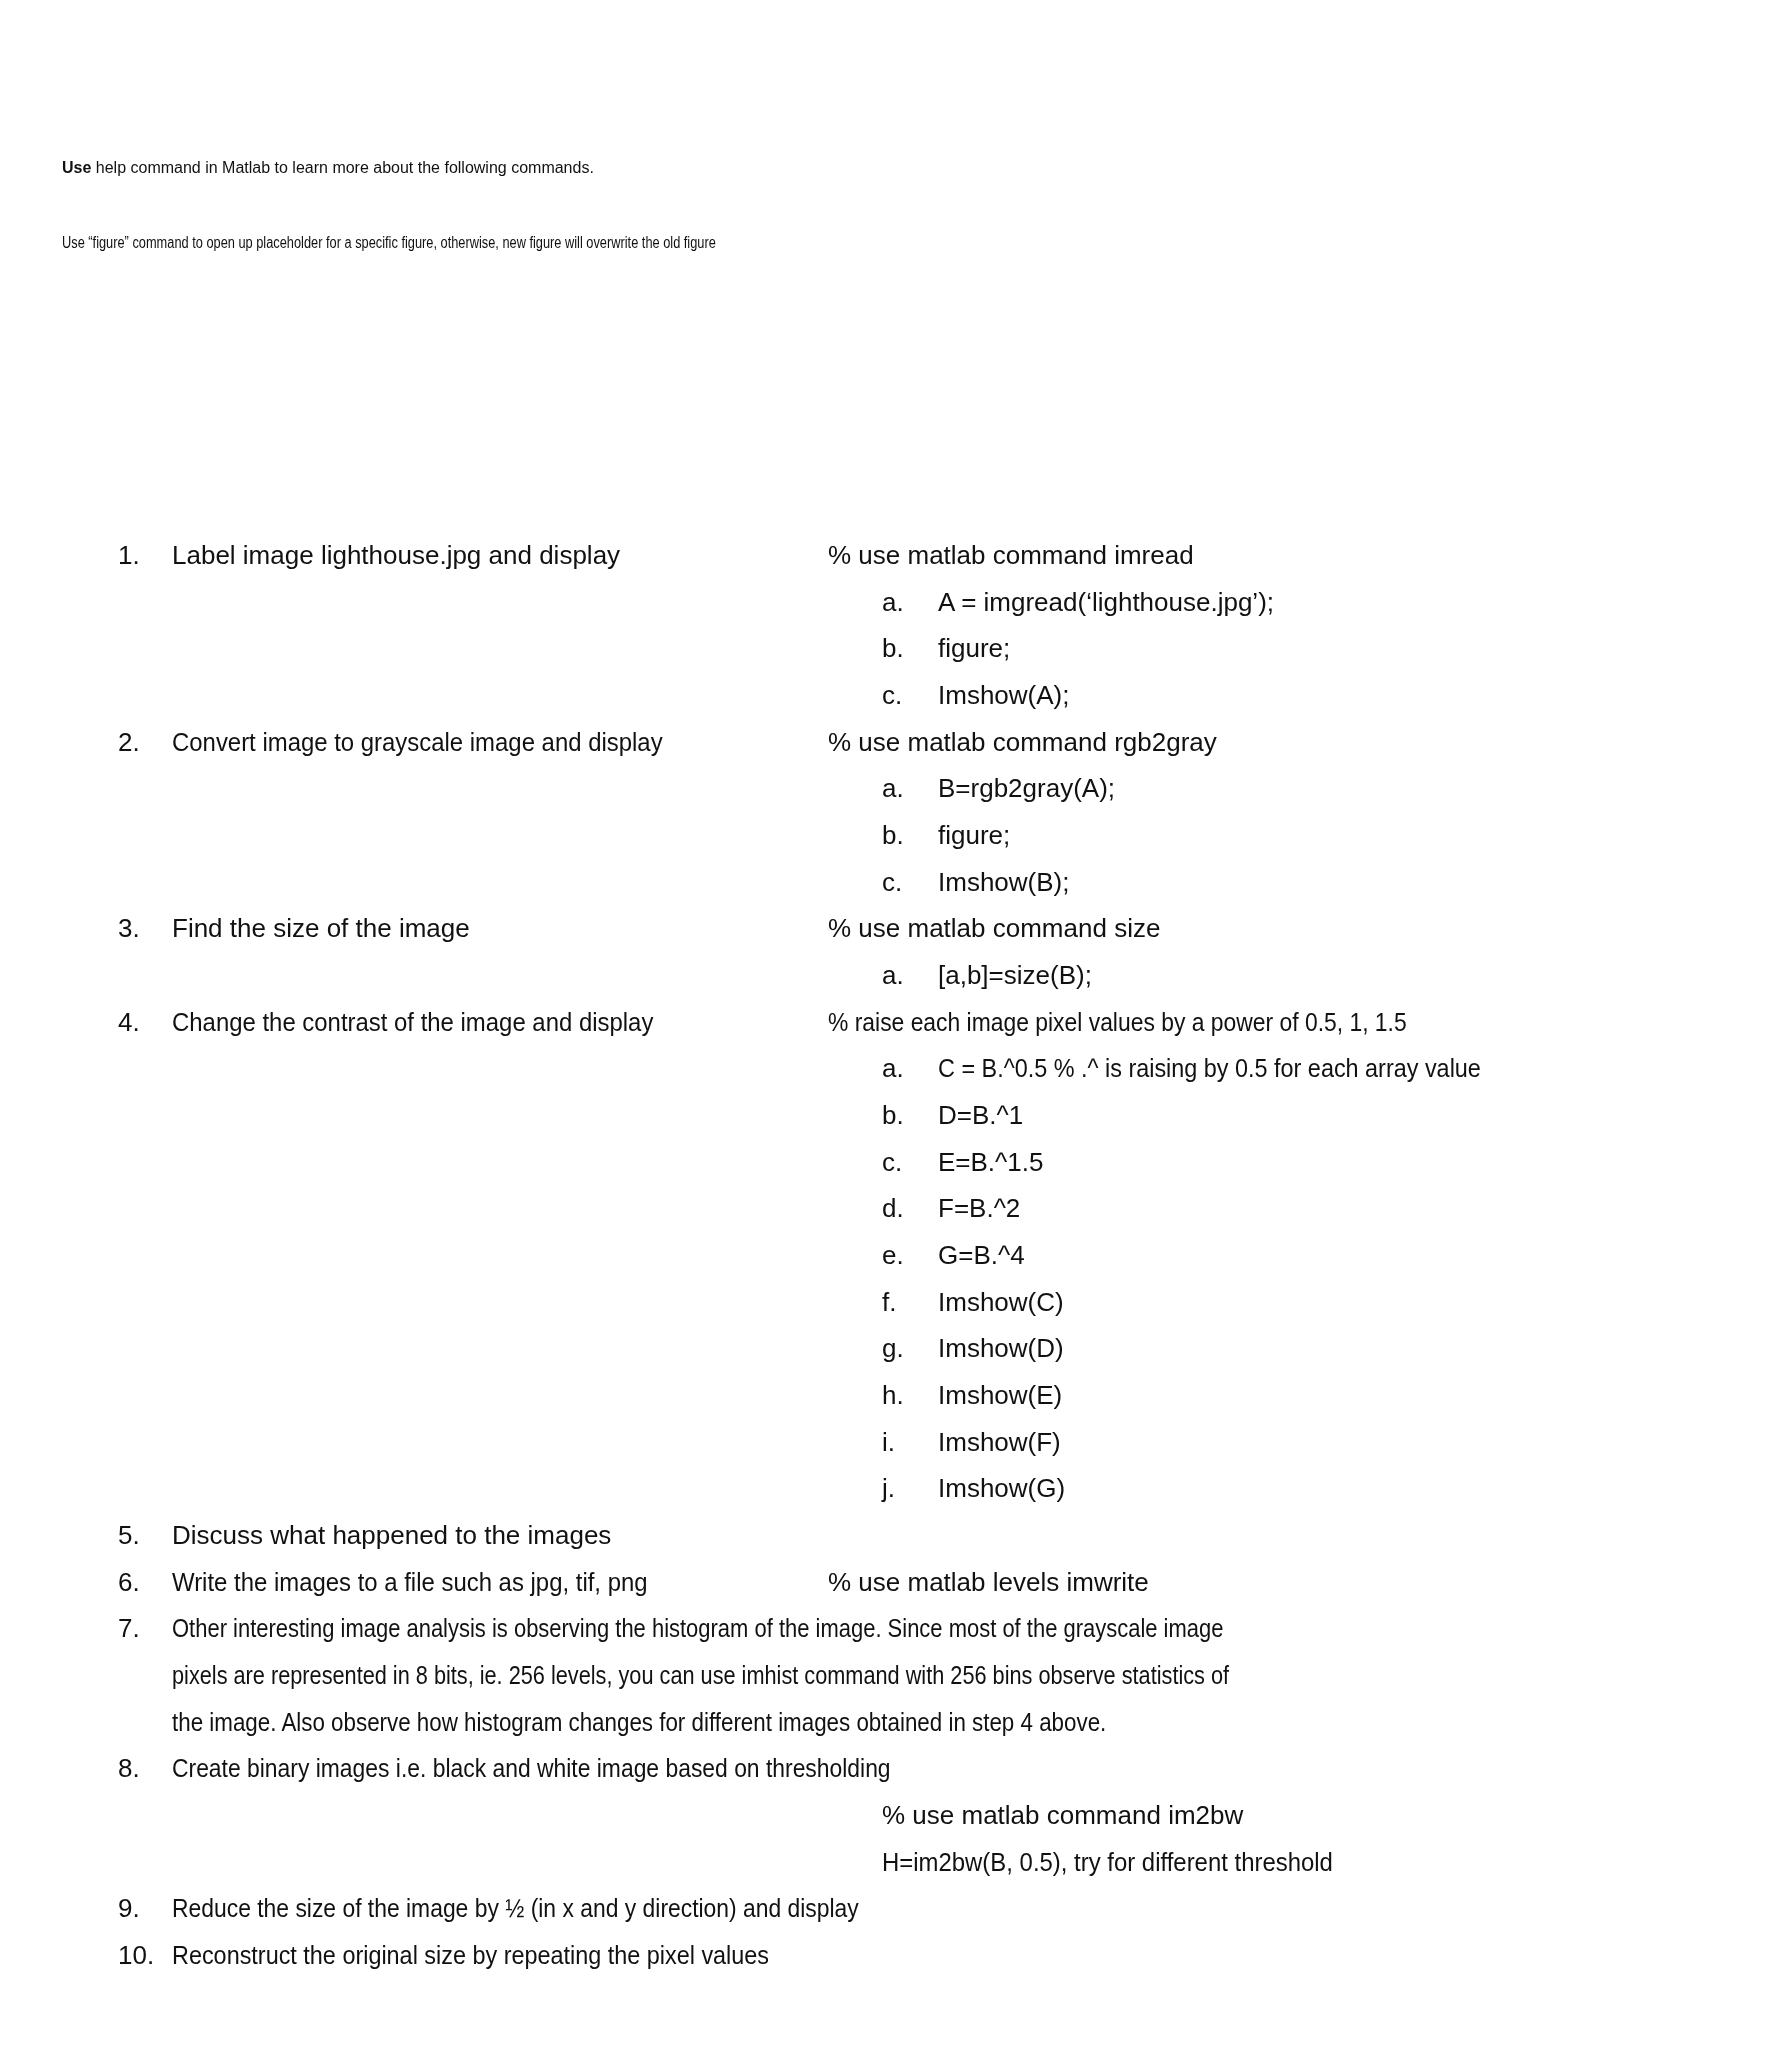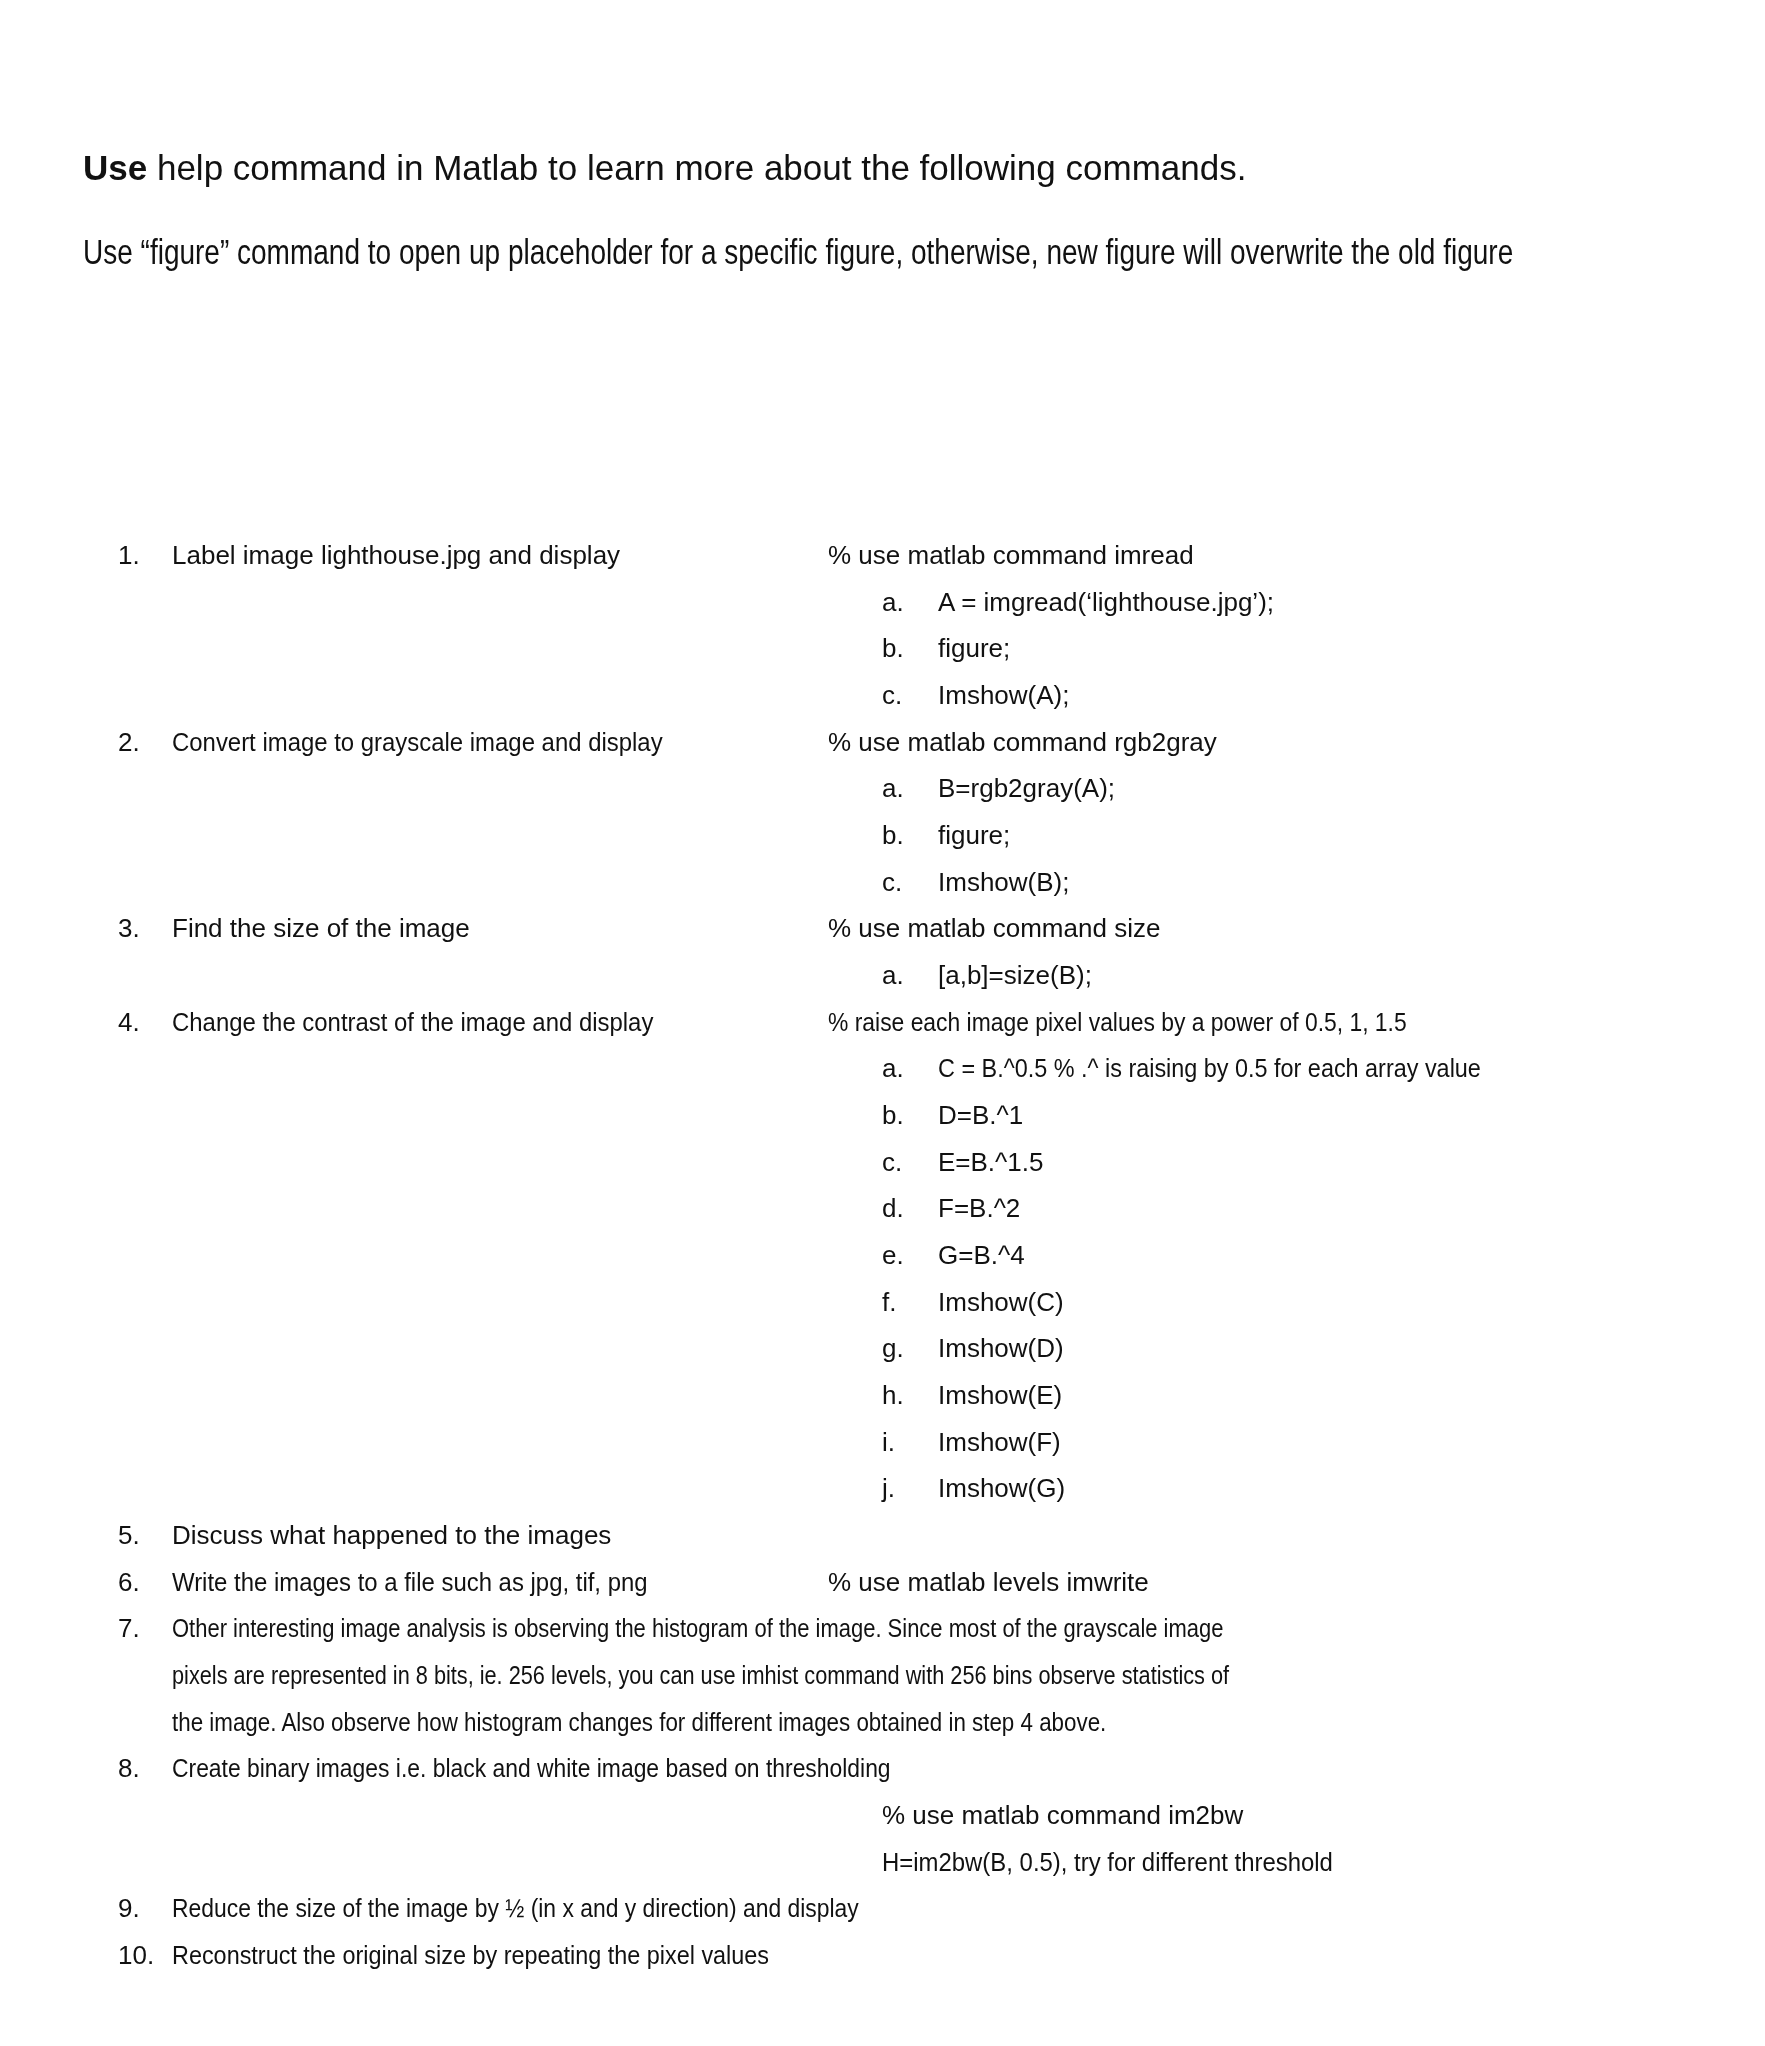--- a/index.html
+++ b/index.html
@@ -1,39 +1,39 @@
 <!DOCTYPE html>
 <html><head>
 <meta charset="utf-8">
 <style>
   html, body { margin:0; padding:0; background:#ffffff; }
   body { width:1765px; height:2046px; position:relative; overflow:hidden;
          font-family:"Liberation Sans", sans-serif; color:#111111; }
   .page { position:absolute; left:0; top:0; width:1765px; height:2046px; background:#fff; }
   .title { position:absolute; left:0; width:1765px; top:62px; text-align:center;
            font-weight:bold; font-size:34px; letter-spacing:0.2px; }
-  .intro { position:absolute; left:62px; font-size:35px; white-space:nowrap; line-height:36px;margin-left:21px; }
+  .intro { position:absolute; left:62px; font-size:16px; white-space:nowrap; line-height:36px; }
   .intro b { font-weight:bold; }
   .line { position:absolute; font-size:26px; white-space:nowrap; line-height:36px; }
   .num { position:absolute; left:118px; }
   .ltext { position:absolute; left:172px; }
   .comment { position:absolute; left:828px; }
   .sletter { position:absolute; left:882px; }
   .stext { position:absolute; left:938px; }
   .c8 { position:absolute; left:882px; }
   .condense { display:inline-block; transform-origin:left center; }
 </style>
 </head>
 <body>
 
 <div class="page">
 
 
   <div class="intro" style="top:150px"><b>Use</b><span> help command in Matlab to learn more about the following commands.</span></div>
-  <div class="intro" style="top:234px"><span class="condense" style="transform:scaleX(0.80)">Use “figure” command to open up placeholder for a specific figure, otherwise, new figure will overwrite the old figure</span></div>
+  <div class="intro" style="top:225px"><span class="condense" style="transform:scaleX(0.80)">Use “figure” command to open up placeholder for a specific figure, otherwise, new figure will overwrite the old figure</span></div>
 
   <div class="line" style="top:537px;left:0;width:1765px">
     <span class="num">1.</span>
     <span class="ltext">Label image lighthouse.jpg and display</span>
     <span class="comment">% use matlab command imread</span>
   </div>
   <div class="line" style="top:584px;left:0;width:1765px">
     <span class="sletter">a.</span>
     <span class="stext">A = imgread(‘lighthouse.jpg’);</span>
   </div>

